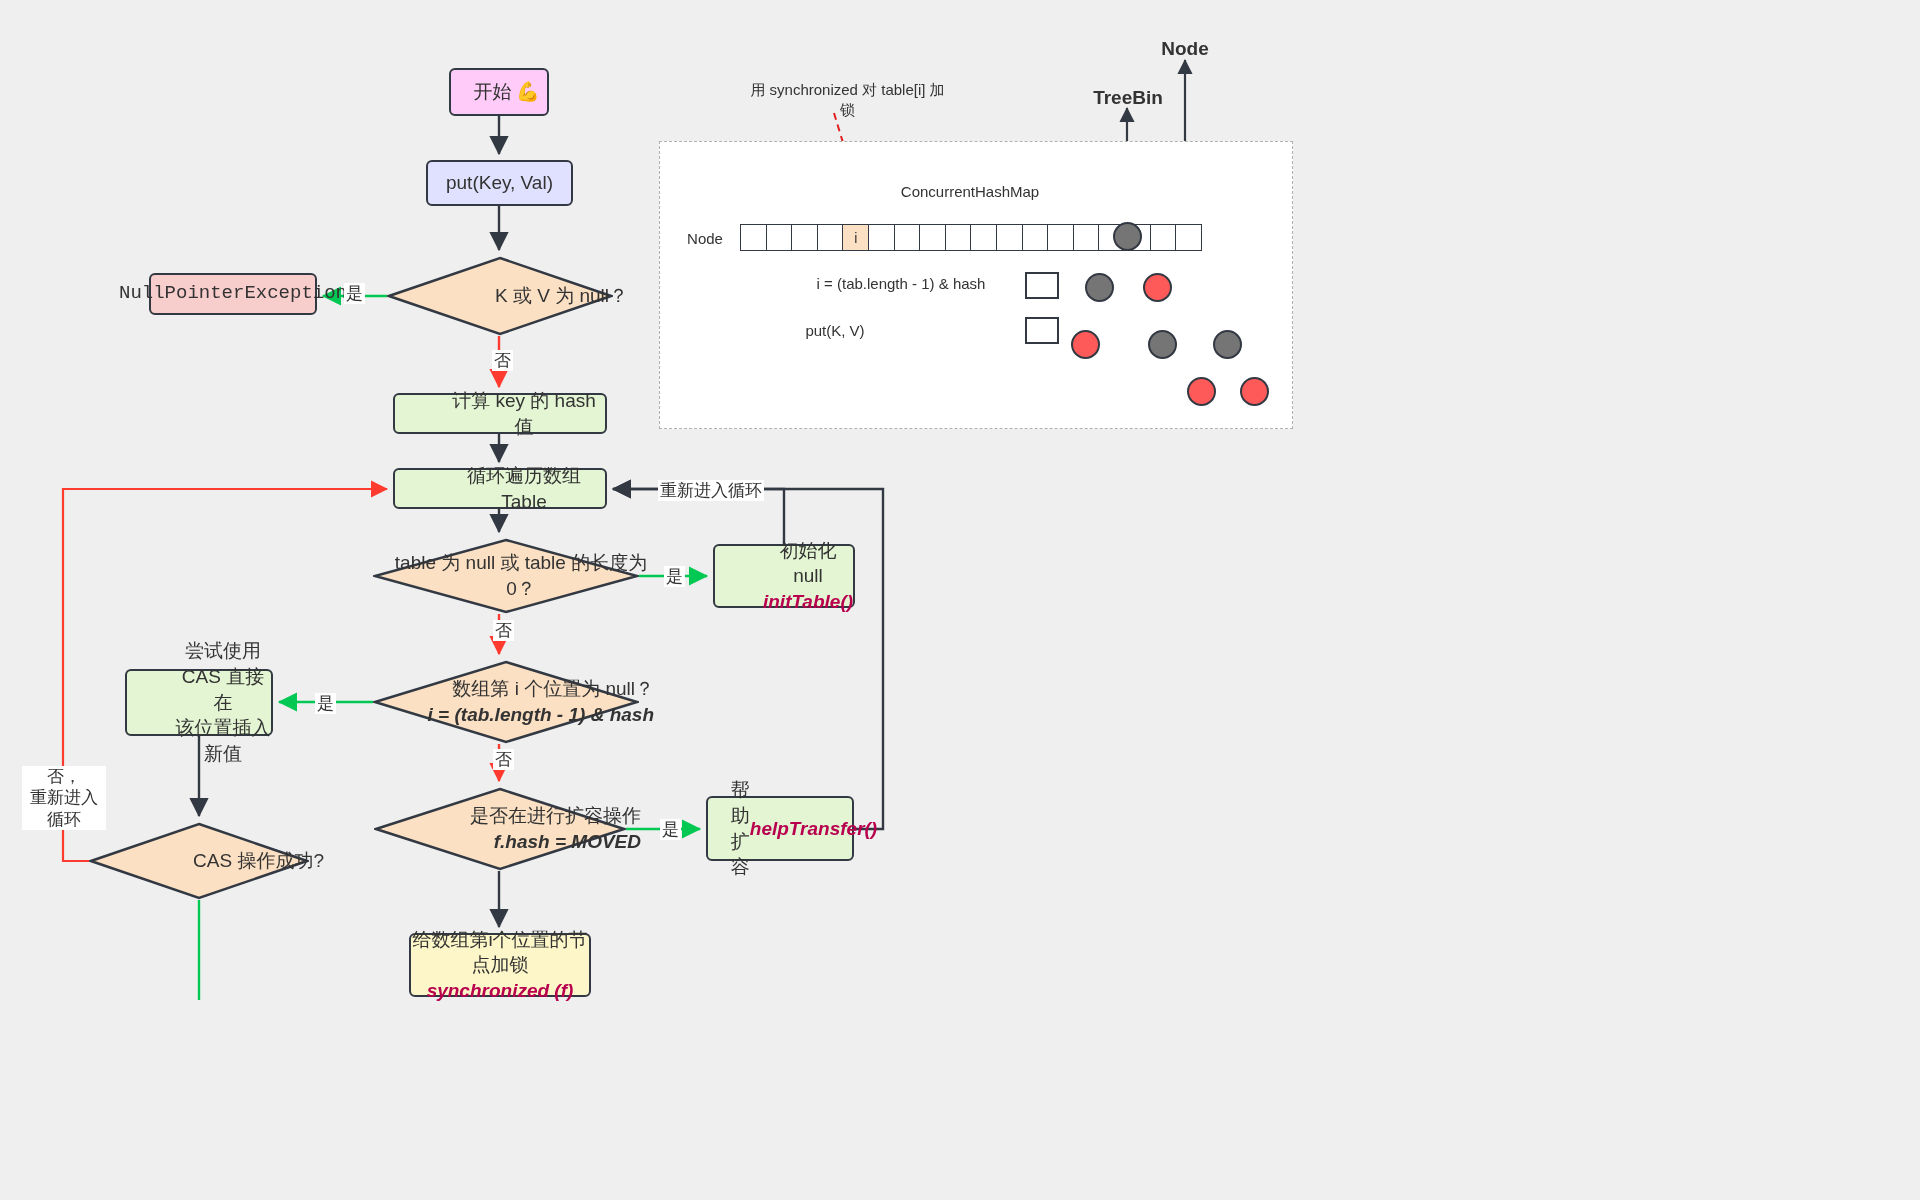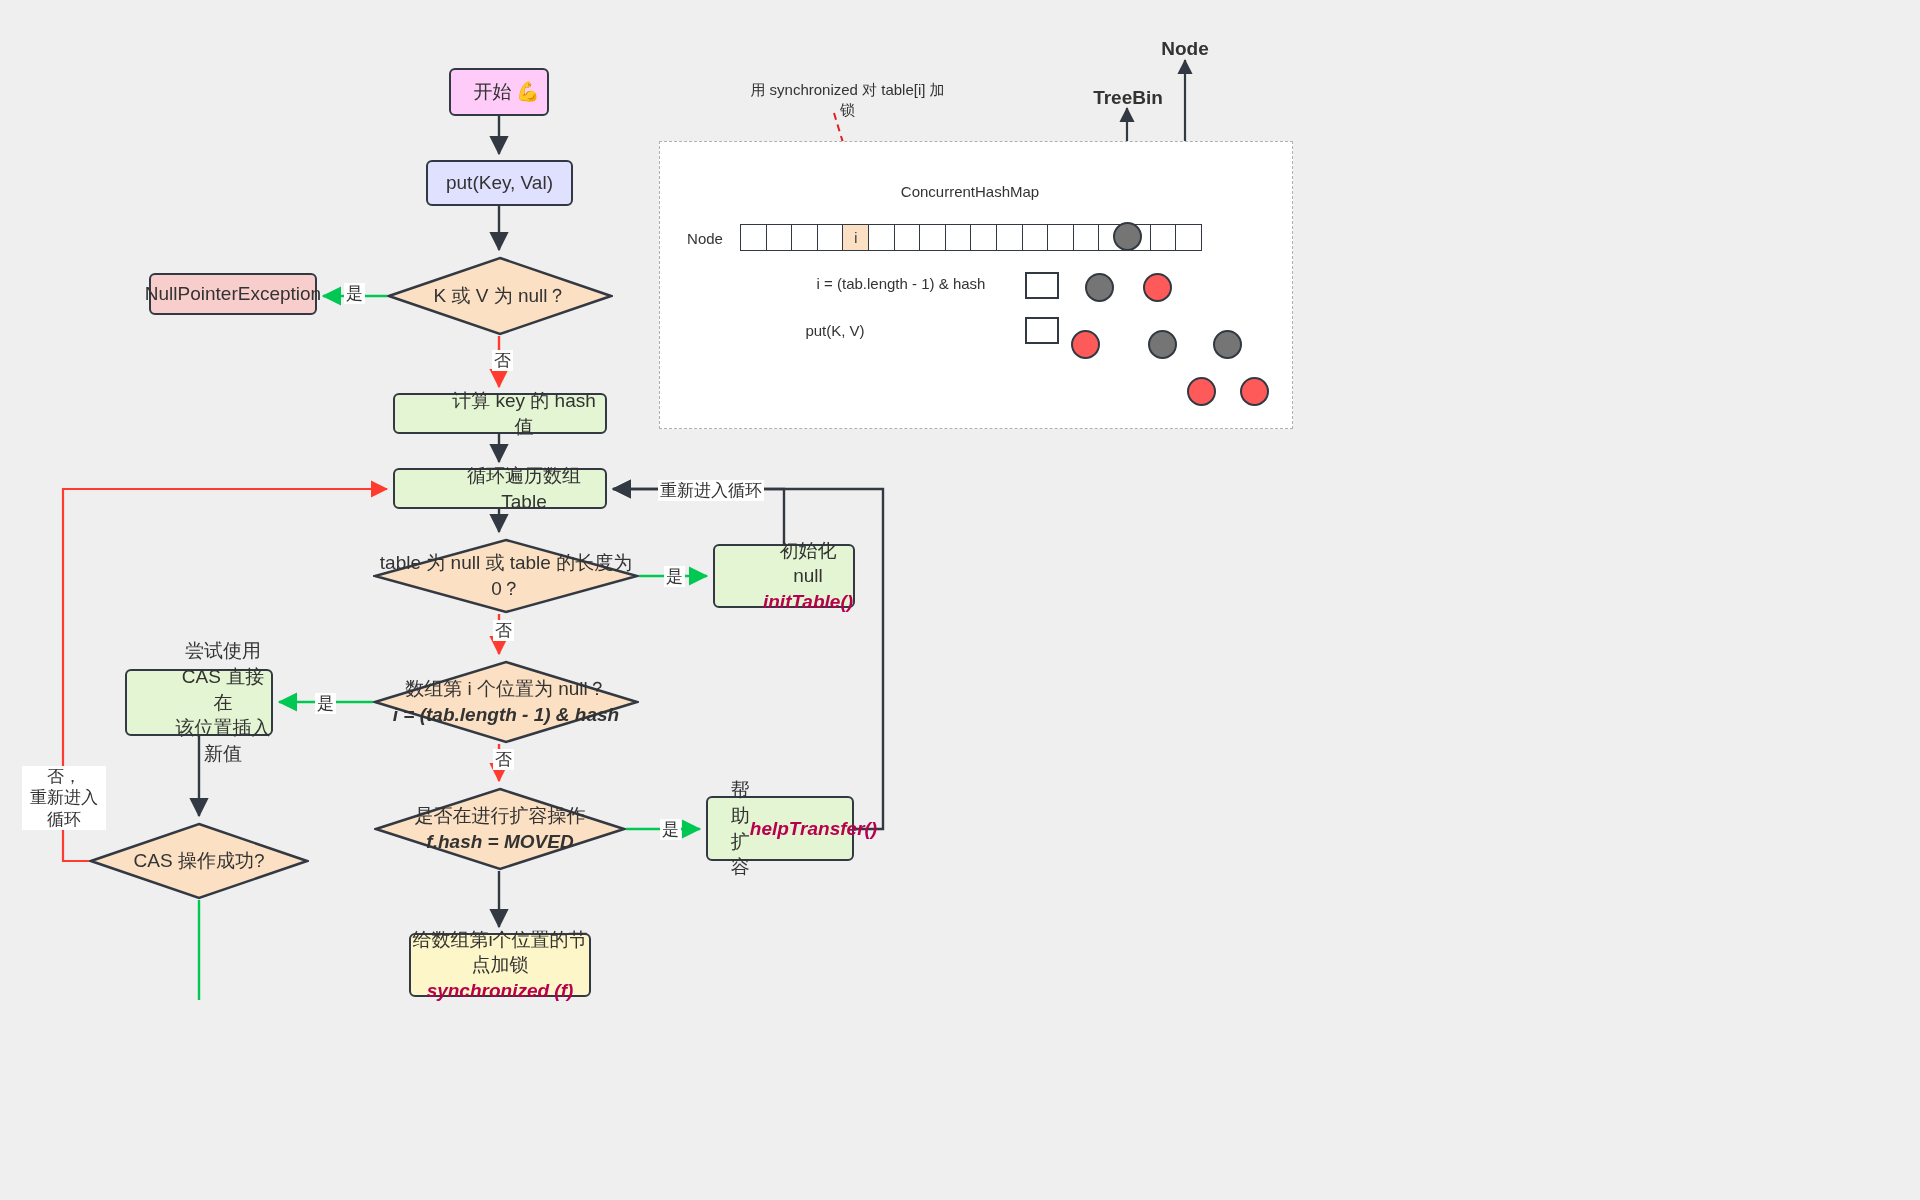--- a/index.html
+++ b/index.html
@@ -21,27 +21,27 @@
     color: #333333;
     font-size: 19px;
     line-height: 1.35;
     border: 2px solid #333942;
     border-radius: 6px;
     z-index: 5;
   }
   .node.start   { background: #ffccf9; border-color: #333942; padding-left: 16px; }
   .node.process { background: #e0e0ff; border-color: #333942; }
   .node.green   { background: #e3f5d2; border-color: #333942; padding-left: 48px; }
-  .node.error   { background: #f8cecc; border-color: #333942; }
+  .node.error   { background: #f8cecc; border-color: #333942; font-family: Liberation Mono, monospace; }
   .node.yellow  { background: #fdf6c8; border-color: #333942; }
 
   .diamond-wrap { position: absolute; z-index: 5; }
   .diamond-wrap .label {
-    position: absolute; left: 0; top: 0; width: 100%; height: 100%;
-    display: flex; flex-direction: column; align-items: center; justify-content: center;
+    position: absolute; left: 15px; top: 0; width: 100%; height: 100%;
+    display: flex; flex-direction: column; align-items: flex-end; justify-content: center;
     text-align: center; color: #333333; font-size: 19px; line-height: 1.35;
   }
 
   .code {
     font-style: italic; font-weight: bold; color: #b8004f;
     font-family: "Liberation Sans", "DejaVu Sans", sans-serif;
   }
   .mono-it { font-style: italic; font-weight: bold; color: #333333; }
 
   .edge-label {

